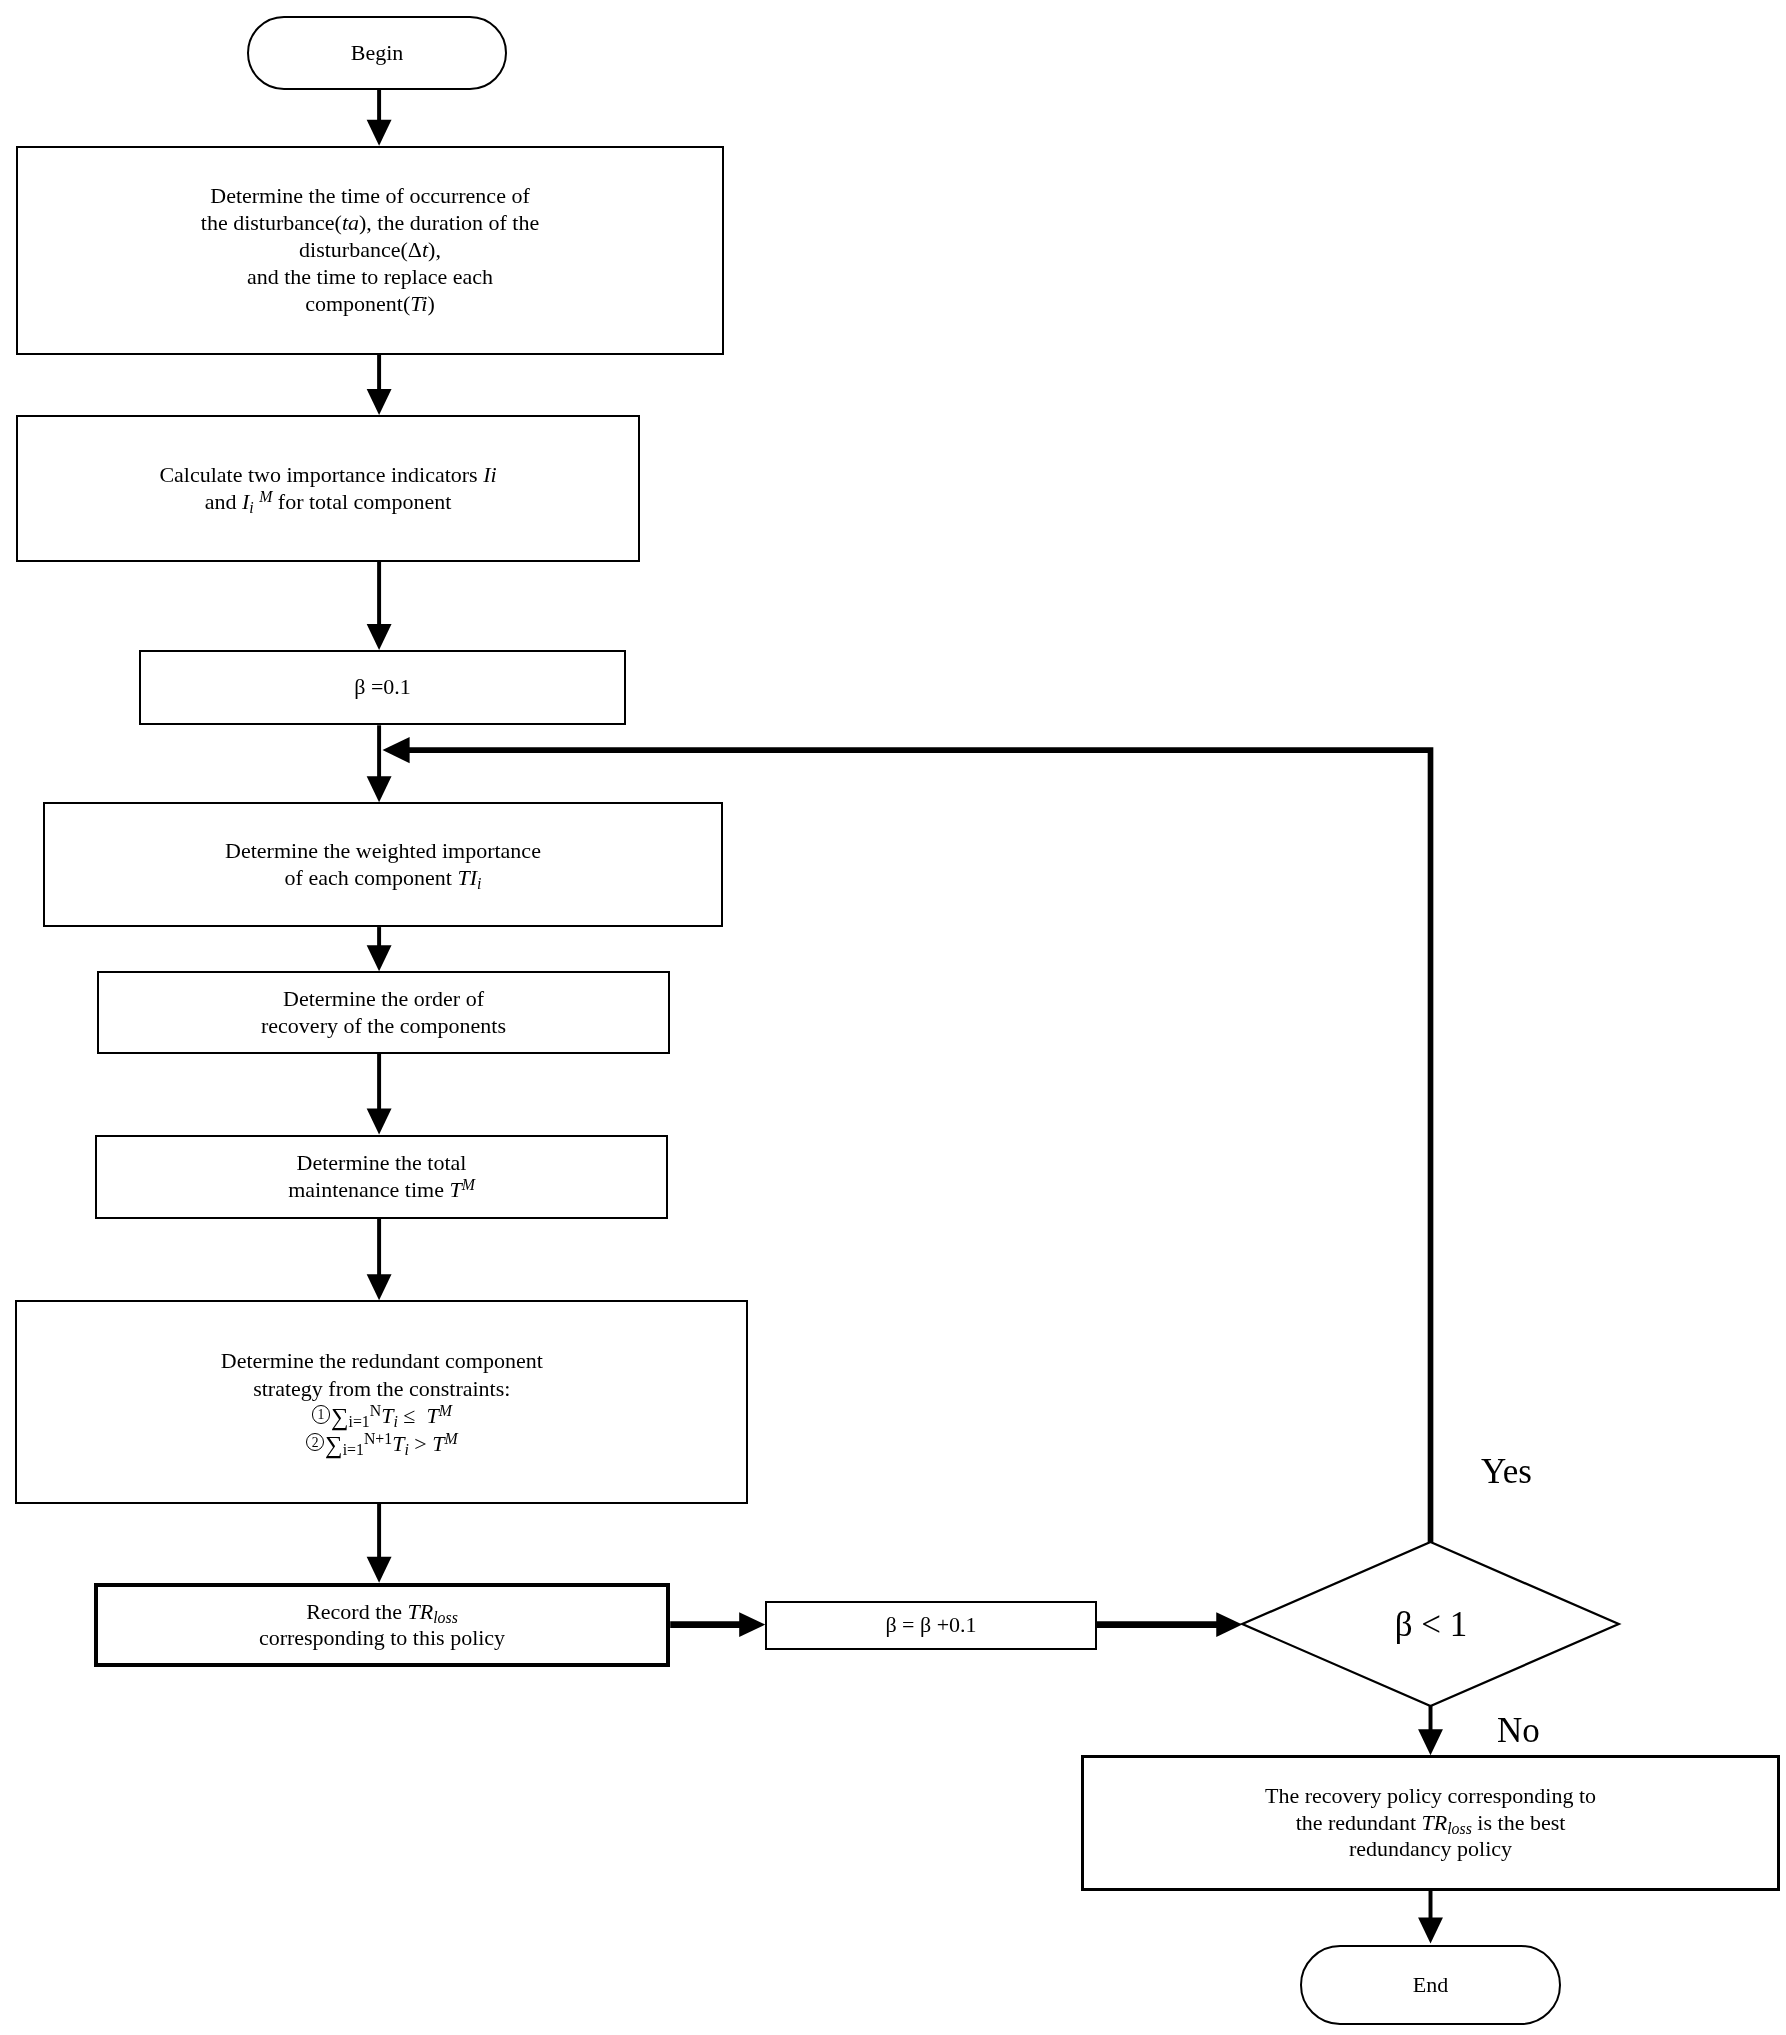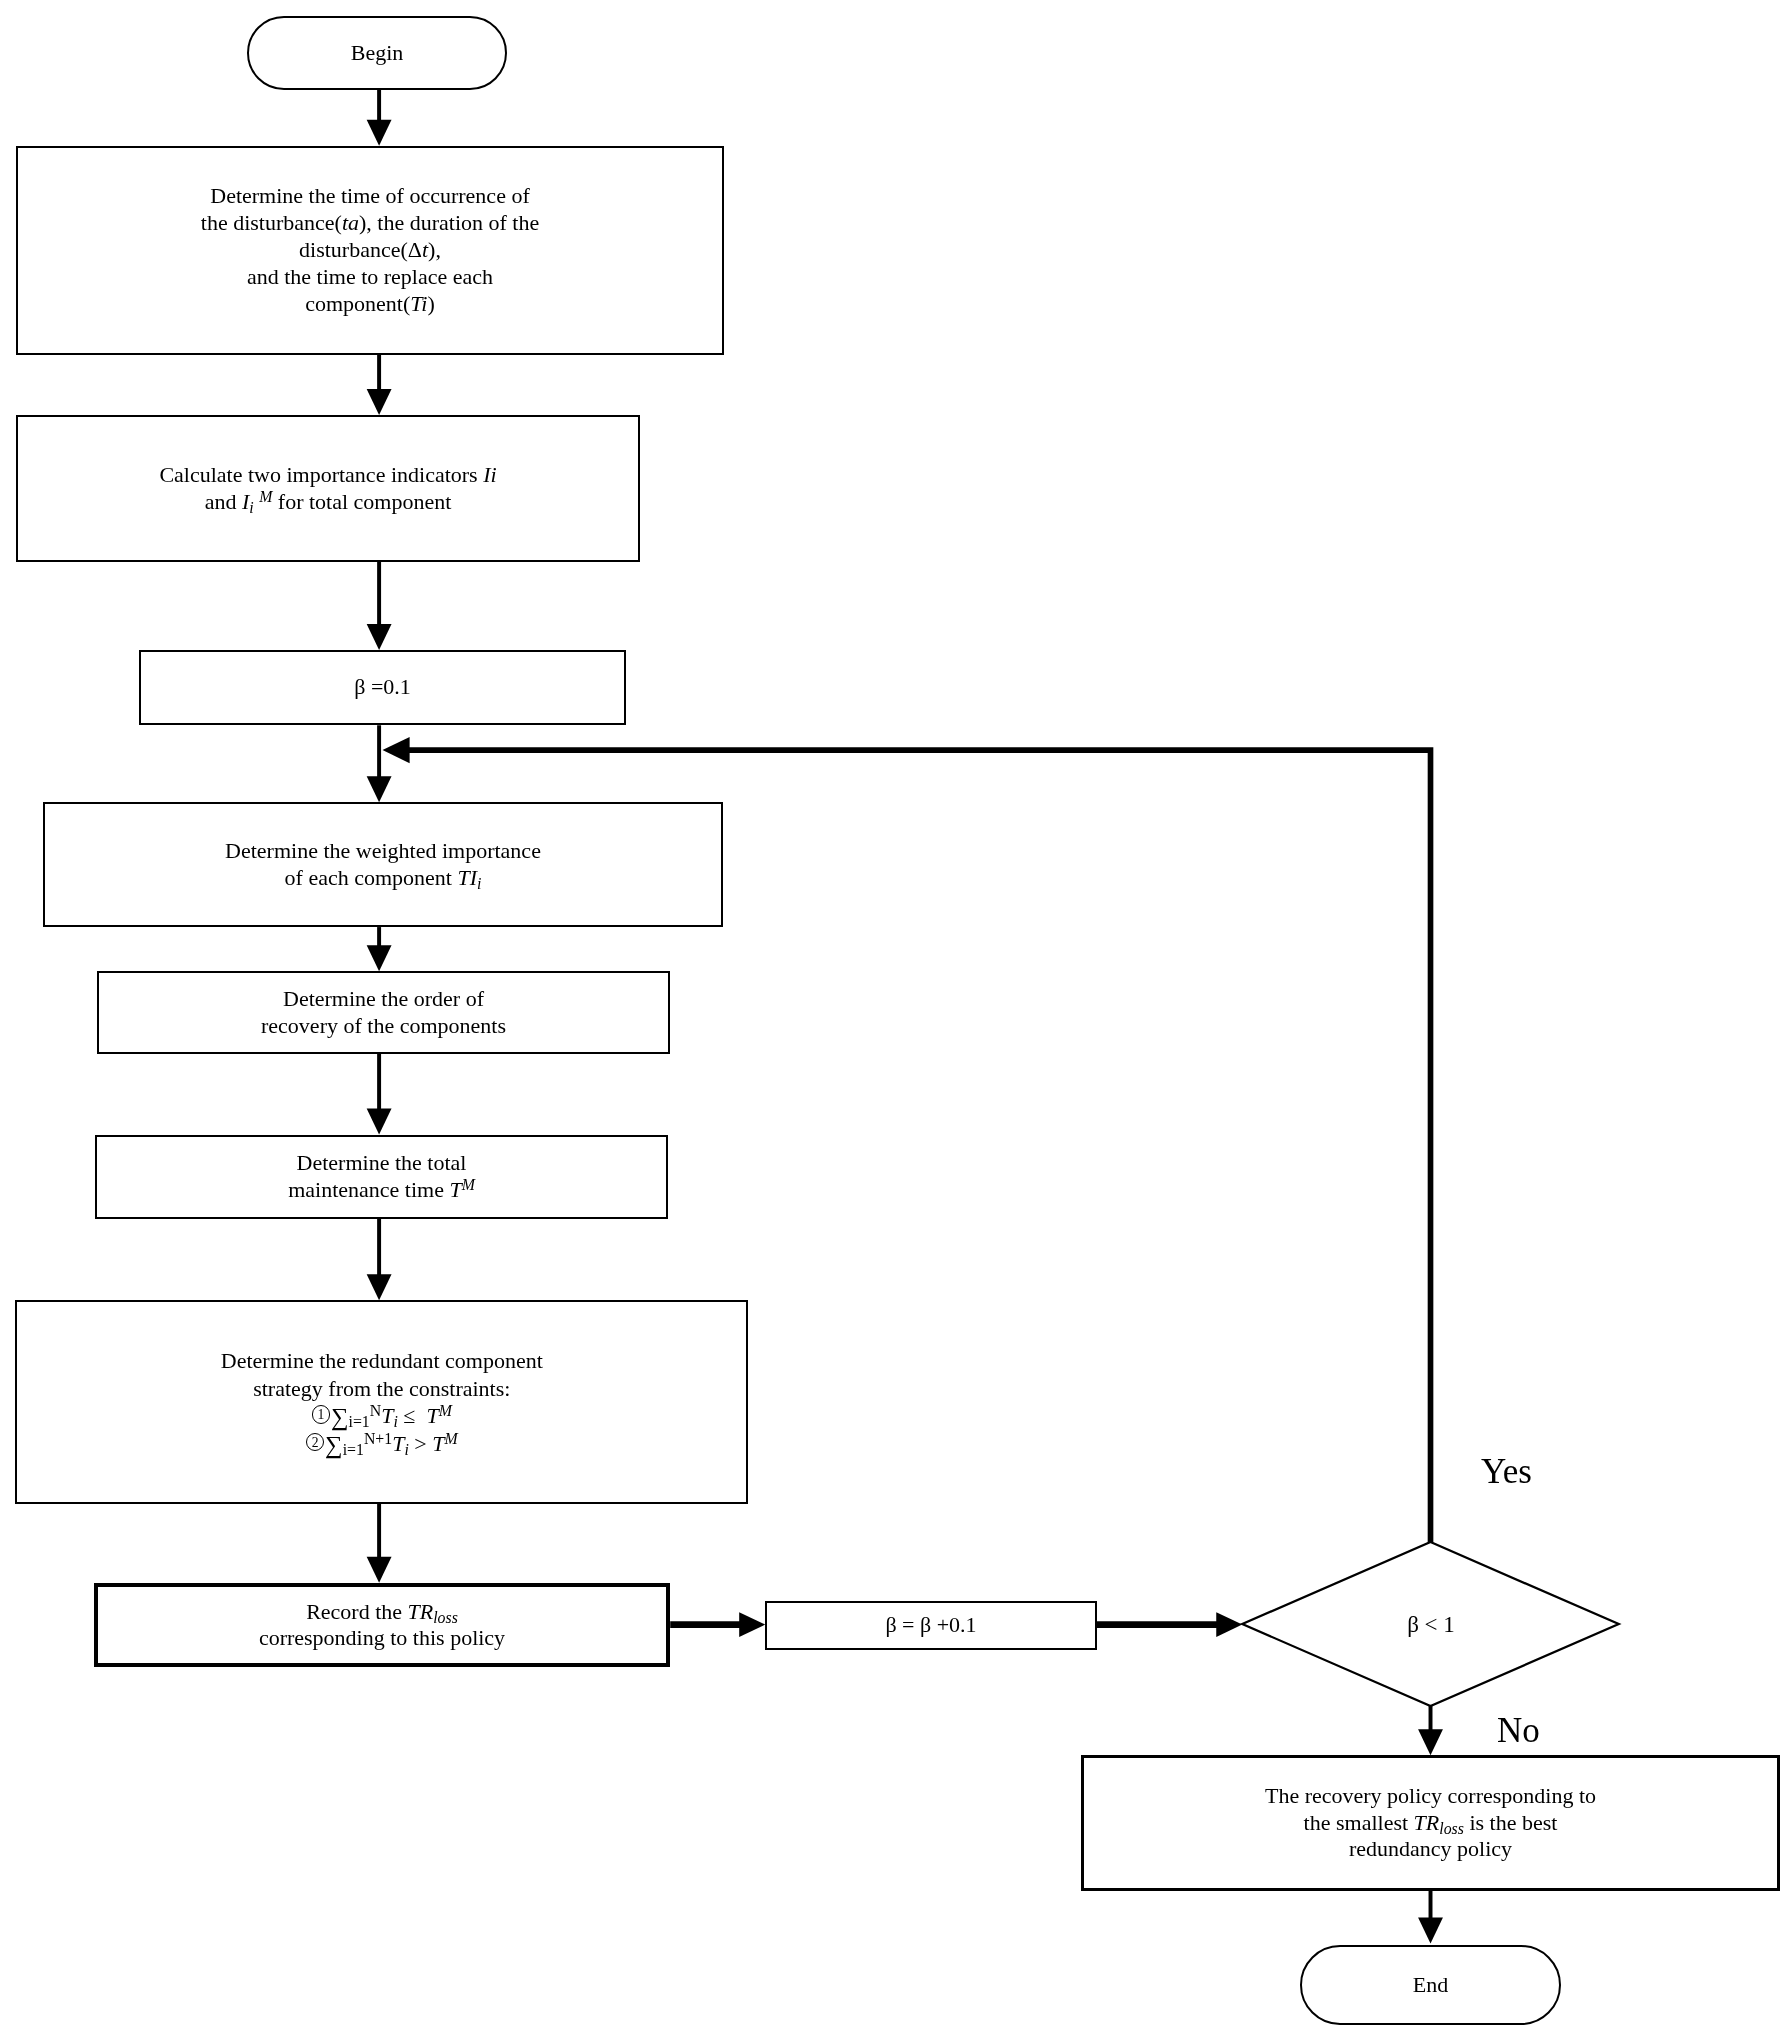--- a/index.html
+++ b/index.html
@@ -22,21 +22,21 @@
   }
   .terminator{ border-radius:40px; }
   .txt{ width:100%; font-size:22px; line-height:1.22; }
   .tl{ display:block; white-space:pre; }
   .free-label{
     position:absolute; font-size:35px; line-height:1;
     background:transparent;
   }
   .decision-label{
     position:absolute; display:flex; align-items:center; justify-content:center;
-    text-align:center; font-size:23px;
+    text-align:center; font-size:35px;
   }
   
   .s-i{ font-style:italic; }
   .s-sub{ font-size:0.72em; vertical-align:-0.28em; line-height:0; }
   .s-sup{ font-size:0.72em; vertical-align:0.45em; line-height:0; }
   .s-big{ font-size:1.12em; vertical-align:-0.1em; line-height:0; }
   .s-circ{
     display:inline-block; font-size:0.62em;
     width:1.35em; height:1.35em; line-height:1.26em;
     border:0.07em solid #000; border-radius:50%;
@@ -190,21 +190,21 @@
       </div>
   </div>
 
   <div class="decision-label" style="left:1346px;top:1602px;width:170px;height:45px;">
       <span class="tl"><span>β &lt; 1</span></span>
     </div>
 
   <div class="node" style="left:1081px;top:1755px;width:699px;height:136px;border-width:3.4px;">
     <div class="txt">
         <span class="tl"><span>The recovery policy corresponding to</span></span>
-        <span class="tl"><span>the smallest </span><span class="s-i">TR</span><span class="s-i s-sub">loss</span><span> is the best</span></span>
+        <span class="tl"><span>the redundant </span><span class="s-i">TR</span><span class="s-i s-sub">loss</span><span> is the best</span></span>
         <span class="tl"><span>redundancy policy</span></span>
       </div>
   </div>
 
   <div class="node terminator" style="left:1300px;top:1945px;width:261px;height:80px;">
     <div class="txt">
         <span class="tl"><span>End</span></span>
       </div>
   </div>
 

